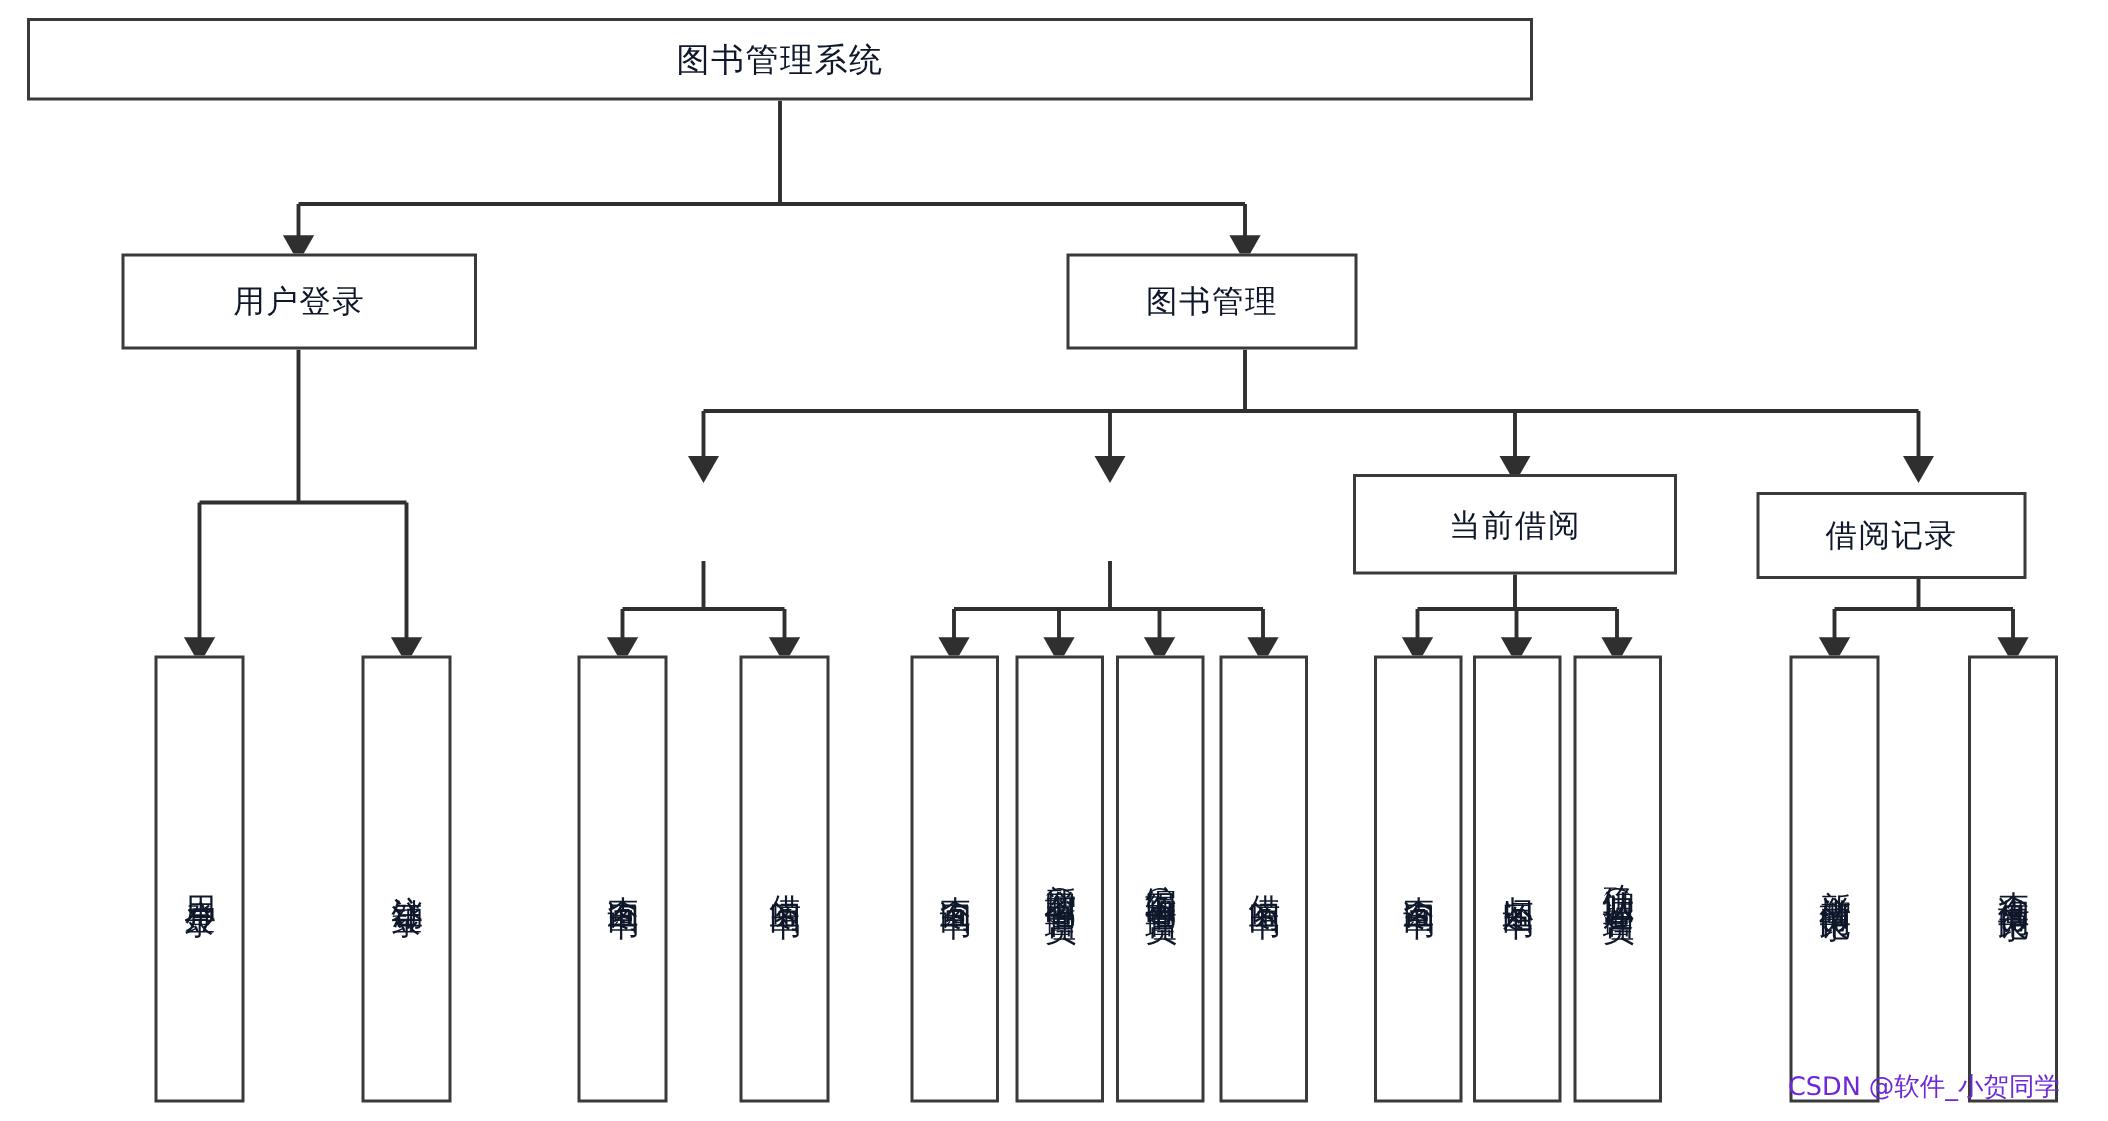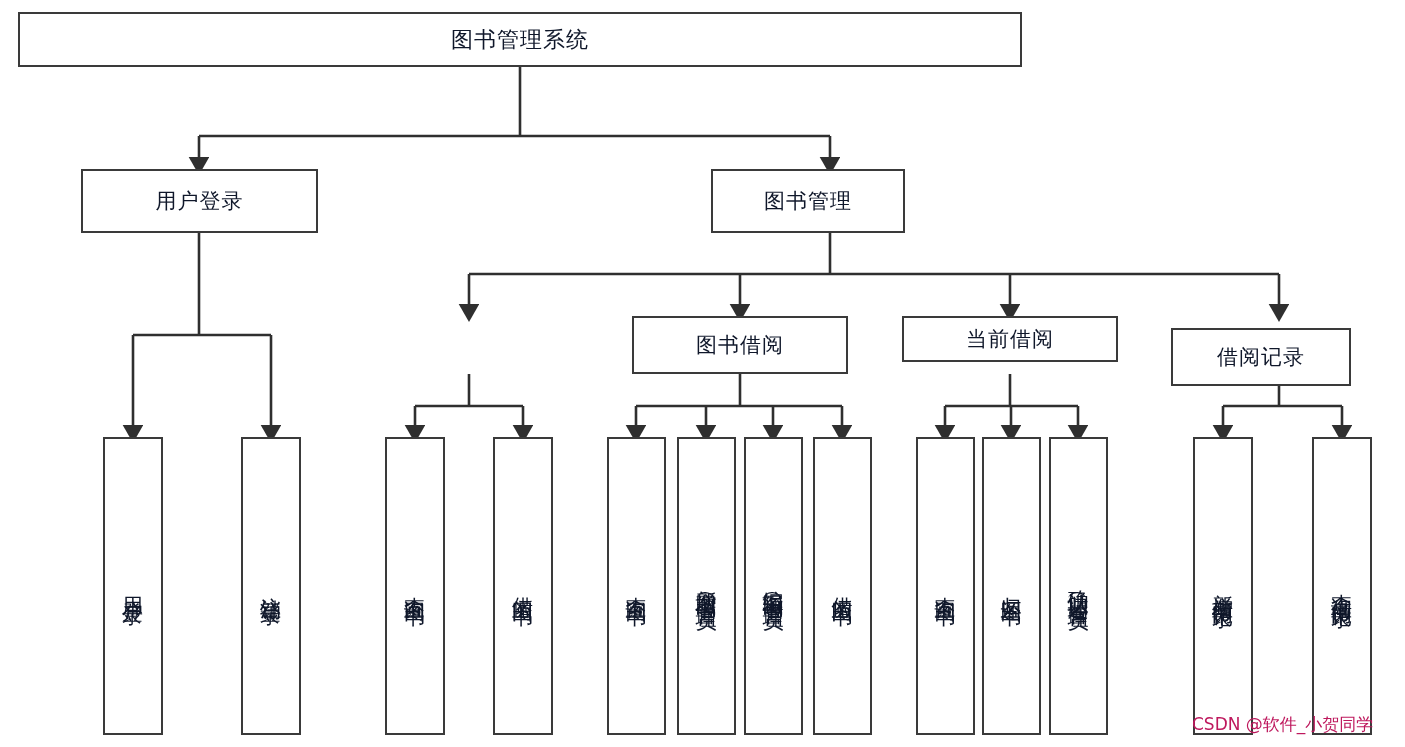--- a/index.html
+++ b/index.html
@@ -53,21 +53,21 @@
     text-align: center;
   }
   .node.root {
     font-size: 22px;
   }
   .watermark {
     position: absolute;
     left: 1192px;
     top: 713px;
     font-size: 17px;
-    color: #be185d;
+    color: #6d28d9;
     white-space: nowrap;
     z-index: 5;
     font-family: "DejaVu Sans", sans-serif;
   }
 </style>
 </head>
 <body>
 
 <div id="canvas">
 
@@ -126,24 +126,21 @@
     <span>图书管理系统</span>
   </div>
 
   <div class="node h" style="left:81px; top:169px; width:237px; height:64px;">
     <span>用户登录</span>
   </div>
   <div class="node h" style="left:711px; top:169px; width:194px; height:64px;">
     <span>图书管理</span>
   </div>
 
-  <div class="node h" style="left:632px; top:316px; width:216px; height:58px;">
-    <span>图书借阅</span>
-  </div>
-  <div class="node h" style="left:902px; top:316px; width:216px; height:46px;">
+  <div class="node h" style="left:902px; top:316px; width:216px; height:67px;">
     <span>当前借阅</span>
   </div>
   <div class="node h" style="left:1171px; top:328px; width:180px; height:58px;">
     <span>借阅记录</span>
   </div>
 
   <div class="node v" style="left:103px; top:437px; width:60px; height:298px;">
     <span class="vtext">用户登录</span>
   </div>
   <div class="node v" style="left:241px; top:437px; width:60px; height:298px;">

